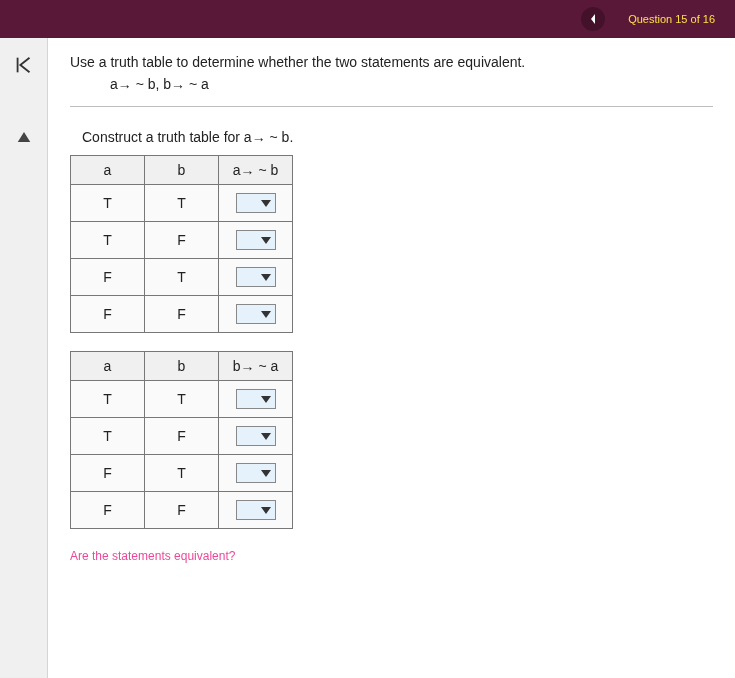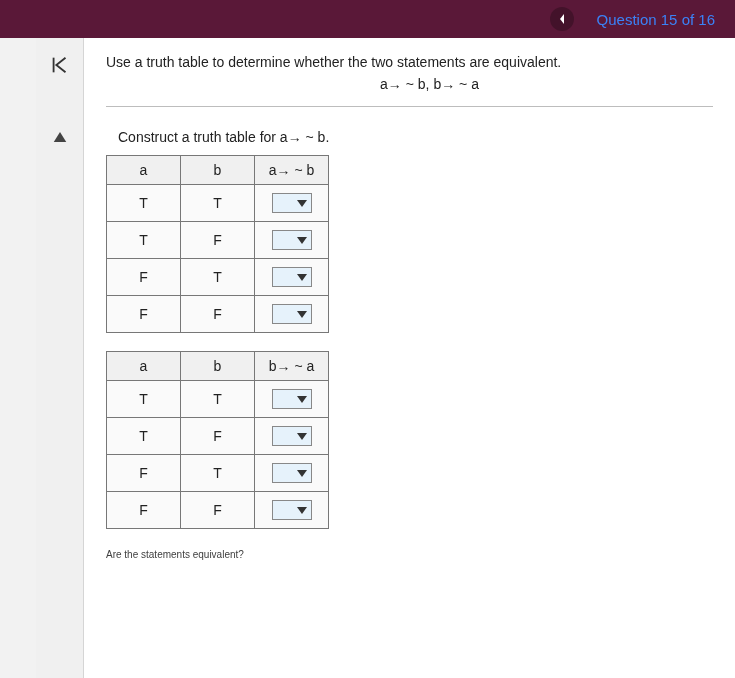--- a/index.html
+++ b/index.html
@@ -5,47 +5,46 @@
     * { box-sizing: border-box; margin: 0; padding: 0; }
     body {
       font-family: Arial, Helvetica, sans-serif;
       background: #e8e8e8;
       width: 735px;
       height: 678px;
       overflow: hidden;
     }
     .header {
       background: #5a1838;
-      color: #3b82f6;
+      color: #fde047;
       height: 38px;
       display: flex;
       align-items: center;
       justify-content: flex-end;
       padding: 0 20px;
-      font-size: 15px;
+      font-size: 11px;
       font-weight: 500;
       gap: 9px;
     }
     .back-chevron {
       background: rgba(0,0,0,0.25);
       width: 24px;
       height: 24px;
       border-radius: 50%;
       display: flex;
       align-items: center;
       justify-content: center;
       margin-right: 14px;
       cursor: pointer;
     }
     .back-chevron svg { width: 10px; height: 10px; fill: #fff; }
     .workspace {
       display: flex;
       height: calc(678px - 38px);
       background: #f2f2f2;
-      padding-left: 36px;
     }
     .left-rail {
       width: 48px;
       background: #f0f0f0;
       border-right: 1px solid #d5d5d5;
       display: flex;
       flex-direction: column;
       align-items: center;
       padding-top: 16px;
     }
@@ -70,21 +69,20 @@
       color: #222;
       font-size: 14px;
     }
     .instruction {
       margin-bottom: 4px;
     }
     .formula {
       margin: 6px 0 14px 40px;
       font-family: Arial, sans-serif;
       font-size: 14px;
-      text-align: center;
     }
     hr.divider {
       border: none;
       border-top: 1px solid #bdbdbd;
       margin: 10px 0 22px 0;
     }
     .section-label {
       margin: 8px 0 10px 12px;
       font-size: 14px;
     }
@@ -118,22 +116,22 @@
       border: 1px solid #888;
       background: #e6f2fb;
       cursor: pointer;
       padding-right: 4px;
     }
     .dropdown svg {
       width: 10px; height: 10px; fill: #333;
     }
     .final-q {
       margin-top: 20px;
-      font-size: 10px;
-      color: #404040;
+      font-size: 12px;
+      color: #ec4899;
     }
   </style>
 </head>
 <body>
 
 <div class="header">
   <div class="back-chevron">
     <svg viewBox="0 0 10 10">
         <path d="M7 0 L3 5 L7 10 Z"></path>
       </svg>

